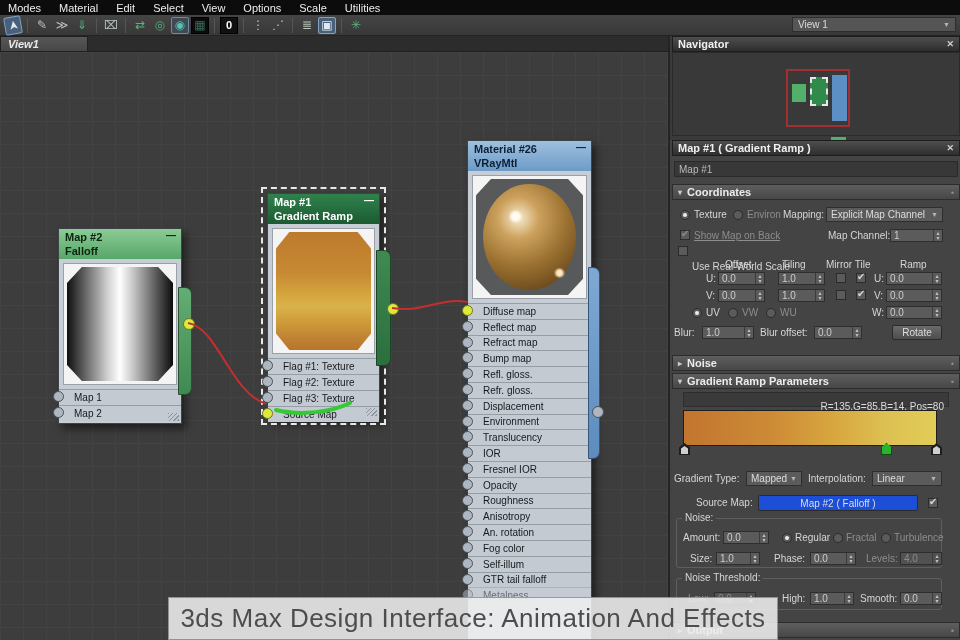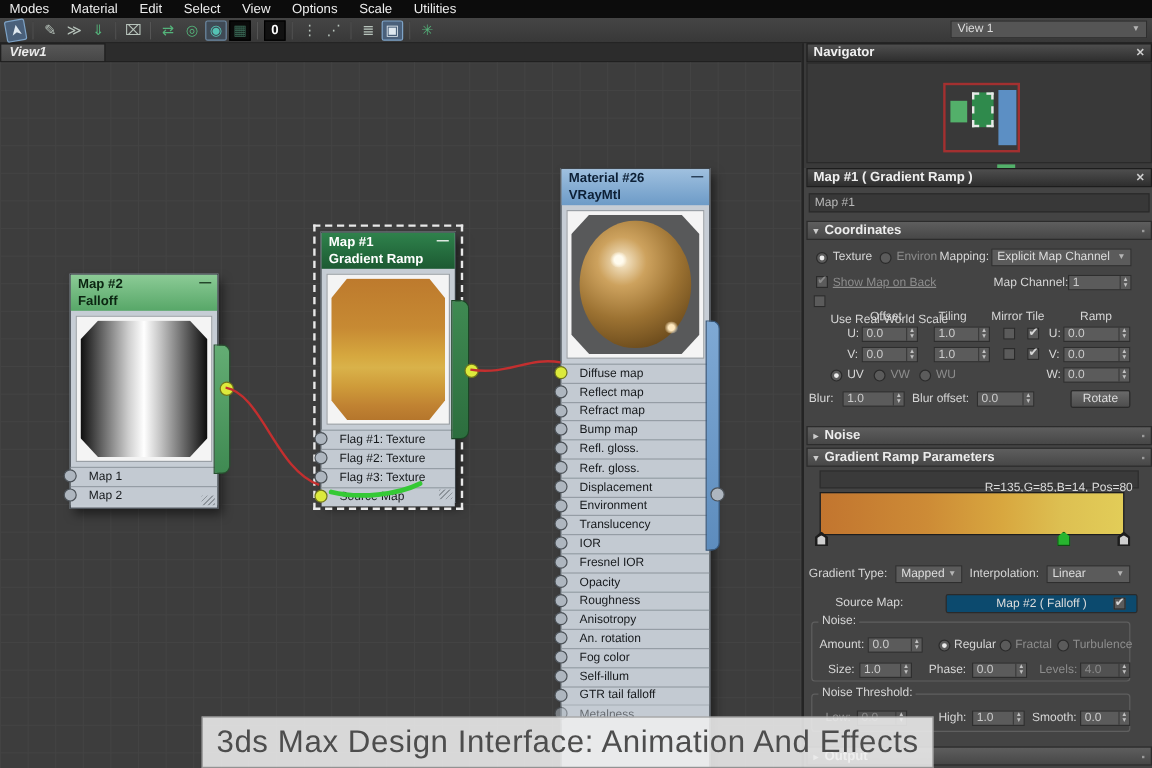--- a/index.html
+++ b/index.html
@@ -486,21 +486,21 @@
         </span>
         <span class="lb" style="left:138px; top:1px;">Interpolation:</span>
         <span class="dd" style="left:202px; top:-1px; width:70px;">
           <span>Linear</span>
           <span class="da">▼</span>
         </span>
       </div>
 
       <div class="prow" style="top:355px;">
         <span class="lb" style="left:26px; top:2px;">Source Map:</span>
-        <span class="btn" style="left:88px; top:0px; width:160px; height:16px; line-height:15px; background:#0c4a6e;margin-left:30px;">Map #2 ( Falloff )</span>
+        <span class="btn" style="left:88px; top:0px; width:160px; height:16px; line-height:15px; background:#1d4ed8;">Map #2 ( Falloff )</span>
         <span class="chk on" style="left:258px; top:3px;"></span>
       </div>
 
       <div class="grp" style="left:6px; top:378px; width:266px; height:50px;"></div>
       <span class="grpleg" style="left:12px; top:372px;">Noise:</span>
       <div class="prow" style="top:391px;">
         <span class="lb" style="left:13px; top:1px;">Amount:</span>
         <span class="spin" style="left:53px; top:0px; width:46px;">
             <span class="v">0.0</span>
             <span class="arr"></span>

